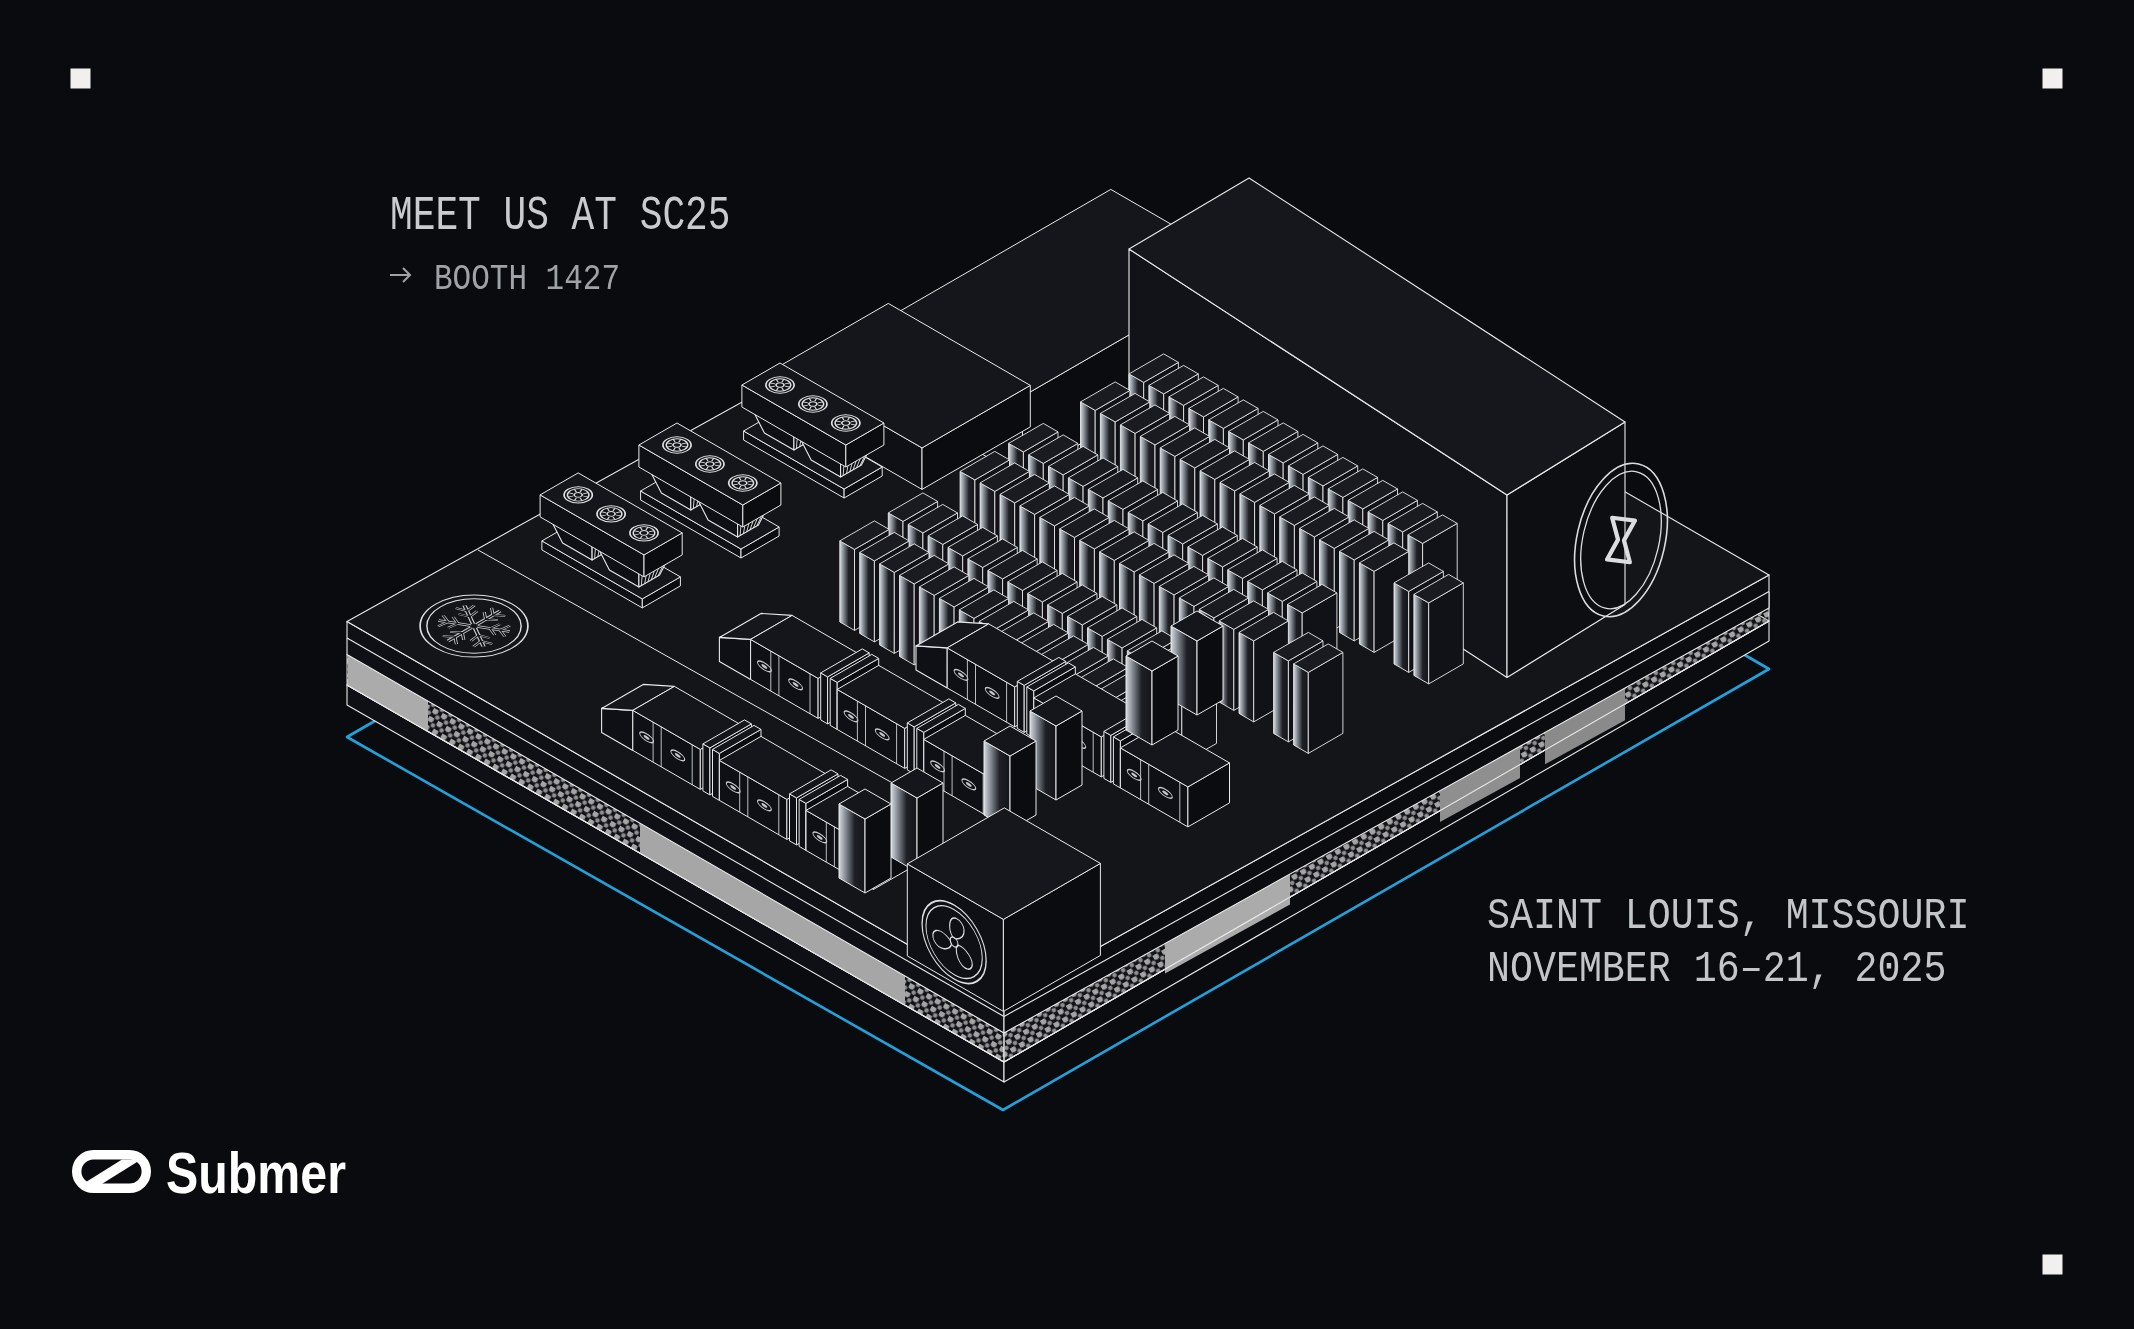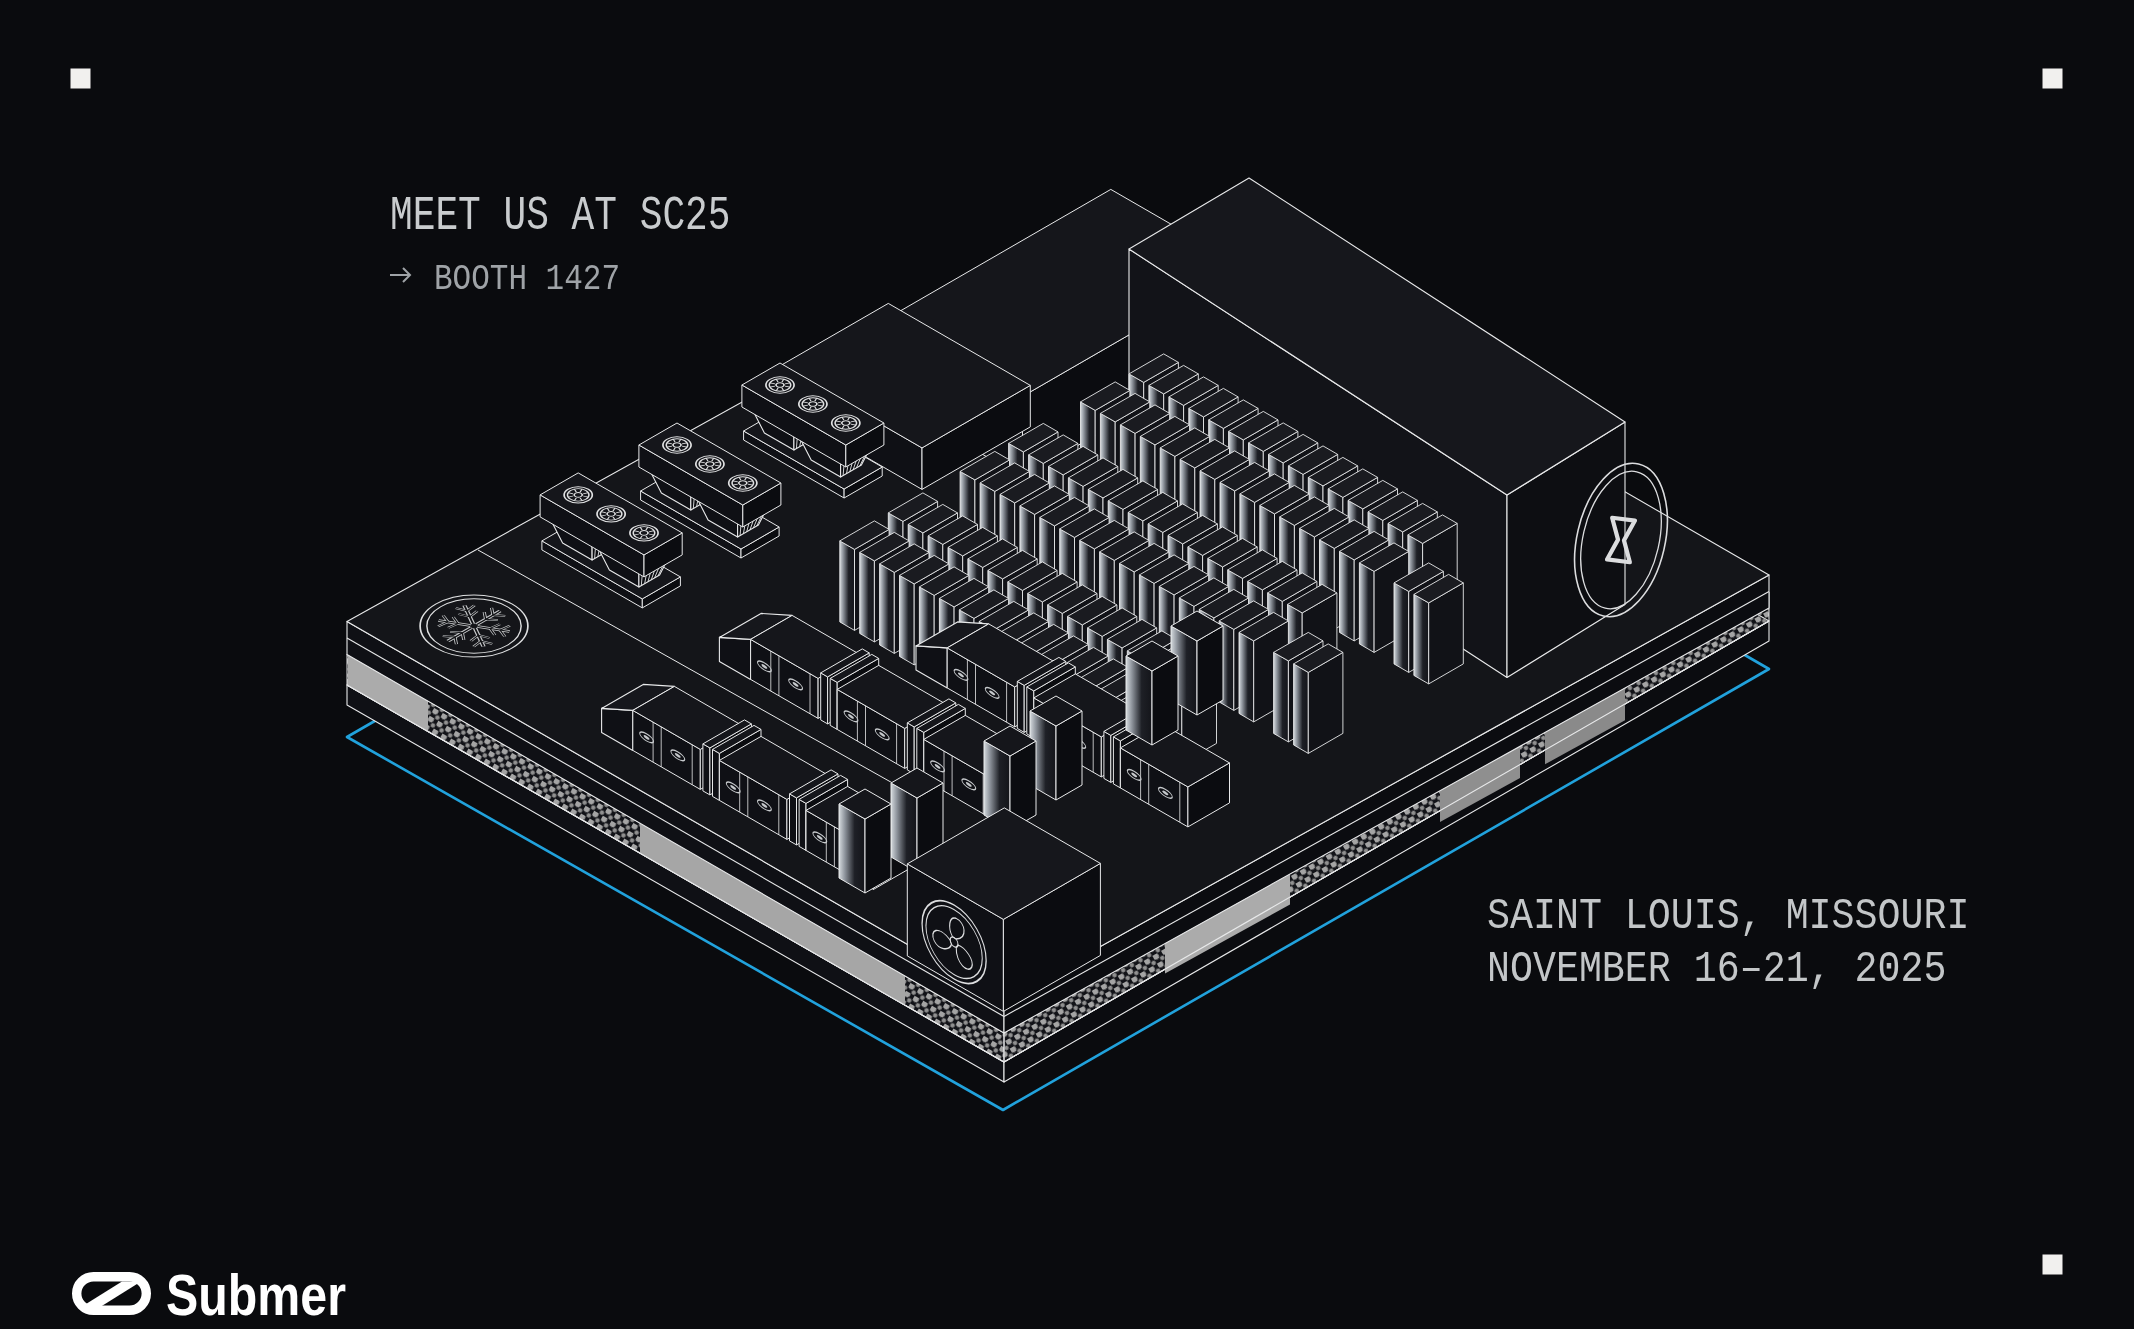--- a/index.html
+++ b/index.html
@@ -733,19 +733,19 @@
       <rect x="2042.5" y="68.5" width="20" height="20" fill="#f1f0ee"></rect>
       <rect x="2042.5" y="1254.5" width="20" height="20" fill="#f1f0ee"></rect>
     </svg></div>
 <div class="mono" style="left:390px;top:192px;font-size:48px;line-height:48px;color:#c9ccce;transform:scaleX(0.788);transform-origin:0 0">MEET US AT SC25</div>
 <div class="mono" style="left:434px;top:262px;font-size:36px;line-height:36px;color:#9fa3a7;transform:scaleX(0.861);transform-origin:0 0">BOOTH 1427</div>
 <svg style="position:absolute;left:388px;top:266px" width="34" height="18" viewBox="0 0 34 18">
   <path d="M 2,9 L 22,9 M 15,2 L 22,9 L 15,16" fill="none" stroke="#9fa3a7" stroke-width="2"></path>
 </svg>
 <div class="mono" style="left:1487px;top:890px;font-size:44px;letter-spacing:0;color:#c3c6c8;line-height:52.5px;transform:scaleX(0.87);transform-origin:0 0">SAINT LOUIS, MISSOURI
 NOVEMBER 16–21, 2025</div>
-<div style="position:absolute;left:72px;top:1272px;width:300px;height:50px">
+<div style="position:absolute;left:72px;top:1150px;width:300px;height:50px">
   <svg width="300" height="50" viewBox="0 0 300 50">
     <rect x="4.7" y="4.7" width="69.6" height="33.6" rx="16.8" fill="none" stroke="#fff" stroke-width="9.4"></rect>
     <path d="M 50,9.5 L 69,9.5 L 29,34.5 L 10,34.5 Z" fill="#fff"></path>
     <text x="94" y="43" font-family="Liberation Sans,sans-serif" font-weight="700" font-size="57" fill="#fff" textLength="180" lengthAdjust="spacingAndGlyphs">Submer</text>
   </svg>
 </div>
 
 </body></html>

